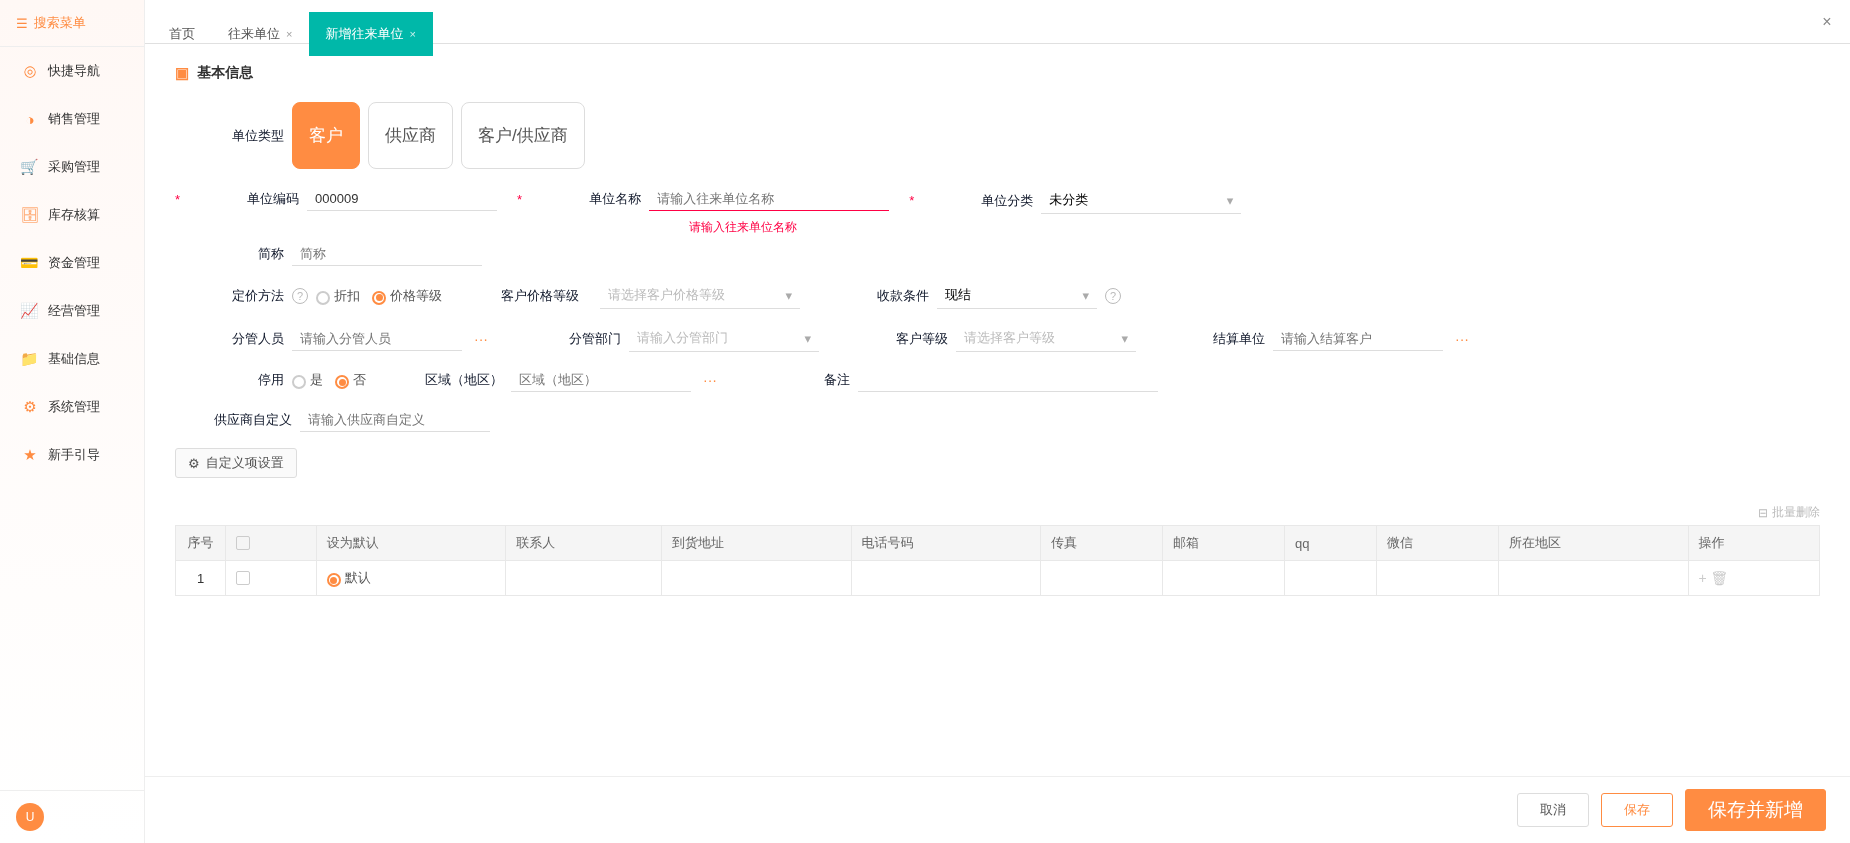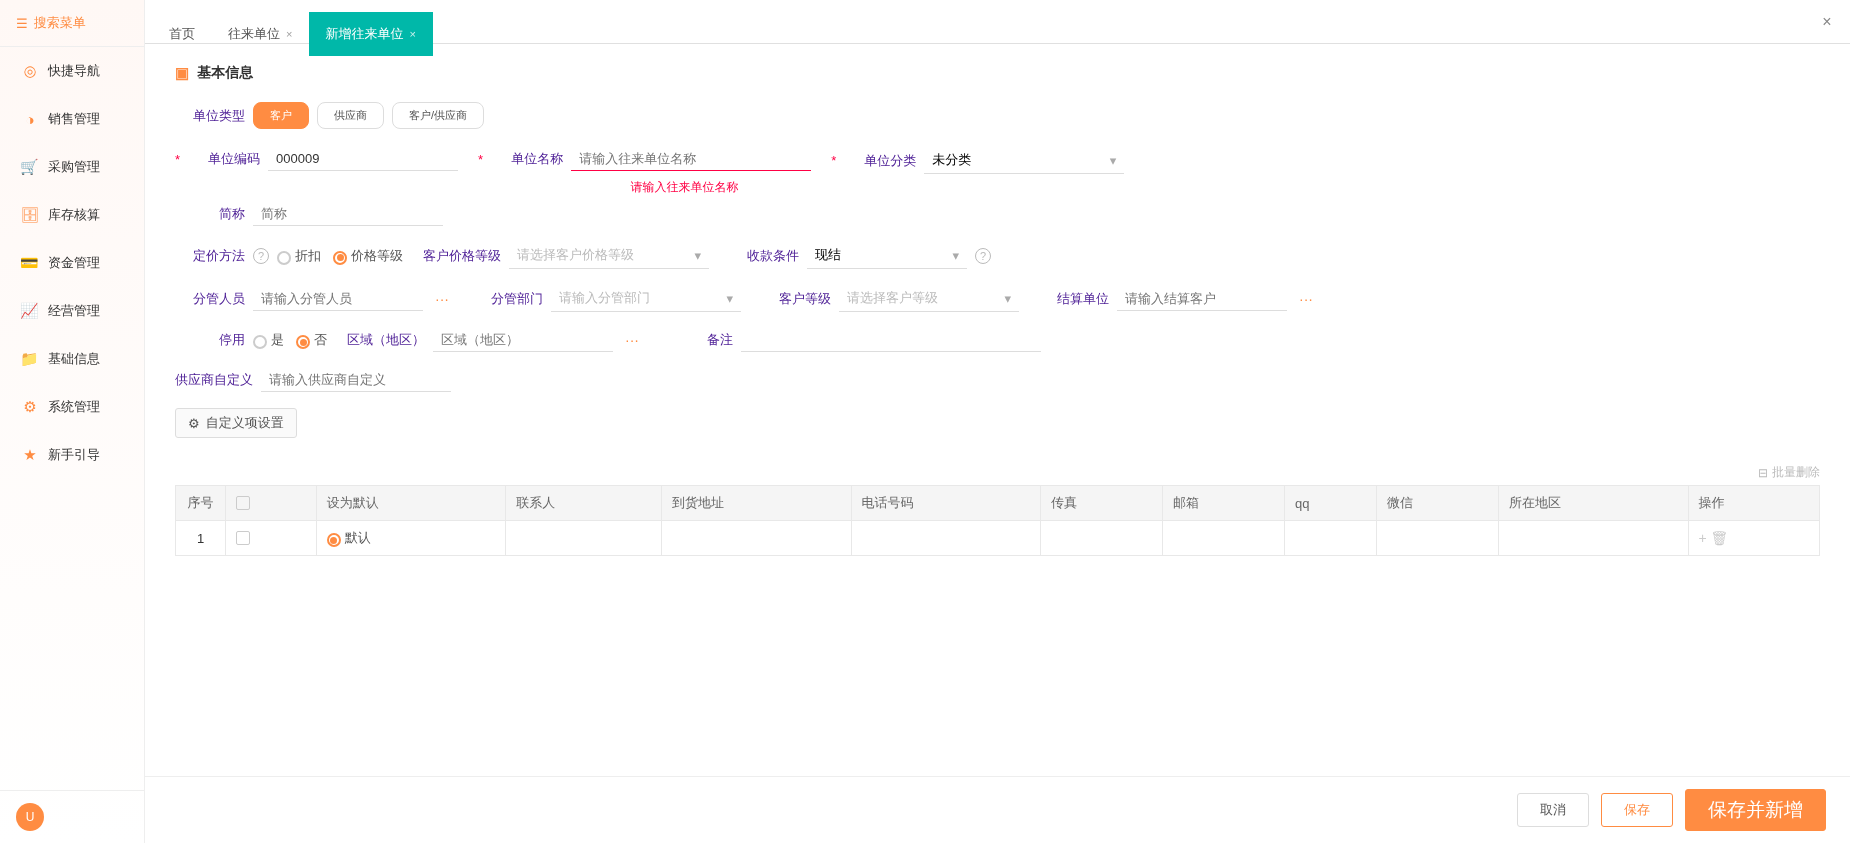--- a/index.html
+++ b/index.html
@@ -95,21 +95,21 @@
       align-items: center;
       gap: 8px;
       margin-bottom: 20px;
       font-size: 14px;
       font-weight: bold;
       color: #333;
     }
     .section-icon { color: #ff8c42; font-size: 15px; }
     .form-row { display: flex; align-items: center; margin-bottom: 16px; flex-wrap: wrap; gap: 20px; }
     .form-field { display: flex; align-items: center; gap: 8px; }
-    .form-label { color: #4c1d95; min-width: 70px; text-align: right; white-space: nowrap; font-size: 13px; }
+    .form-label { color: #0f172a; min-width: 70px; text-align: right; white-space: nowrap; font-size: 13px; margin-left: 39px; }
     .required-mark { color: #f04; margin-right: 2px; }
     .form-input {
       border: none;
       border-bottom: 1px solid #ddd;
       padding: 4px 8px;
       font-size: 13px;
       outline: none;
       width: 180px;
       background: transparent;
       color: #333;
@@ -119,25 +119,25 @@
     .form-select {
       display: flex; align-items: center; gap: 4px; cursor: pointer; min-width: 150px;
       border-bottom: 1px solid #ddd; padding: 4px 8px; font-size: 13px; color: #bbb;
     }
     .form-select .val { color: #000000; }
     .form-select .arrow { margin-left: auto; color: #aaa; }
 
     
     .type-buttons { display: flex; gap: 8px; }
     .type-btn {
-      padding: 5px 16px;
+      padding: 21px 16px;
       border: 1px solid #ddd;
       border-radius: 8px;
       cursor: pointer;
-      font-size: 11px;
+      font-size: 17px;
       background: #fff;
       color: #555;
     }
     .type-btn.active { background: #ff8c42; border-color: #ff8c42; color: #fff; }
 
     
     .radio-group { display: flex; align-items: center; gap: 12px; }
     .radio-item { display: flex; align-items: flex-end; gap: 4px; cursor: pointer; font-size: 13px; color: #555; }
     .radio-circle { width: 14px; height: 14px; border-radius: 50%; border: 2px solid #ccc; display: flex; align-items: center; justify-content: center; }
     .radio-circle.checked { border-color: #ff8c42; }
@@ -355,21 +355,21 @@
             <div class="radio-circle checked">
               <div class="radio-dot"></div>
             </div>
             <span>价格等级</span>
           </div>
         </div>
       </div>
 
       <div class="form-field">
         <span class="form-label">客户价格等级</span>
-        <div class="form-select" style="width:200px;">
+        <div class="form-select" style="width:200px;margin-left:13px;">
           <span>请选择客户价格等级</span>
           <span class="arrow">▾</span>
         </div>
       </div>
 
       <div class="form-field">
         <span class="form-label">收款条件</span>
         <div class="form-select" style="width:160px;">
           <span class="val">现结</span>
           <span class="arrow">▾</span>

